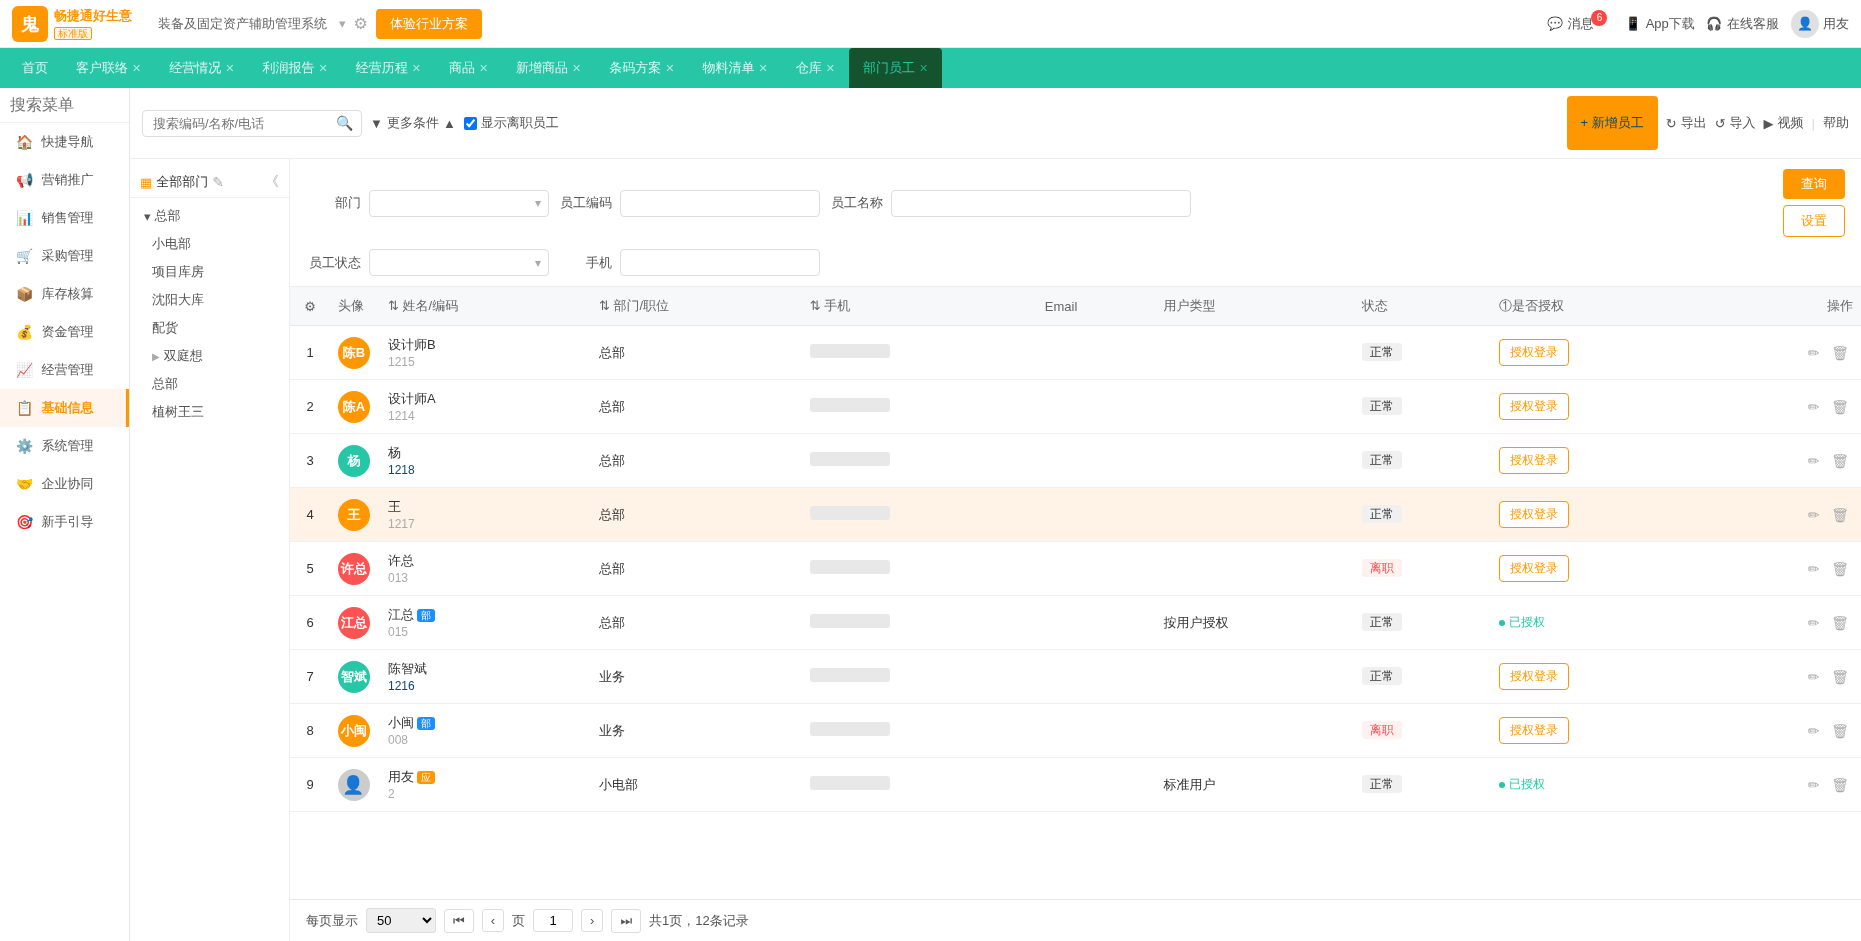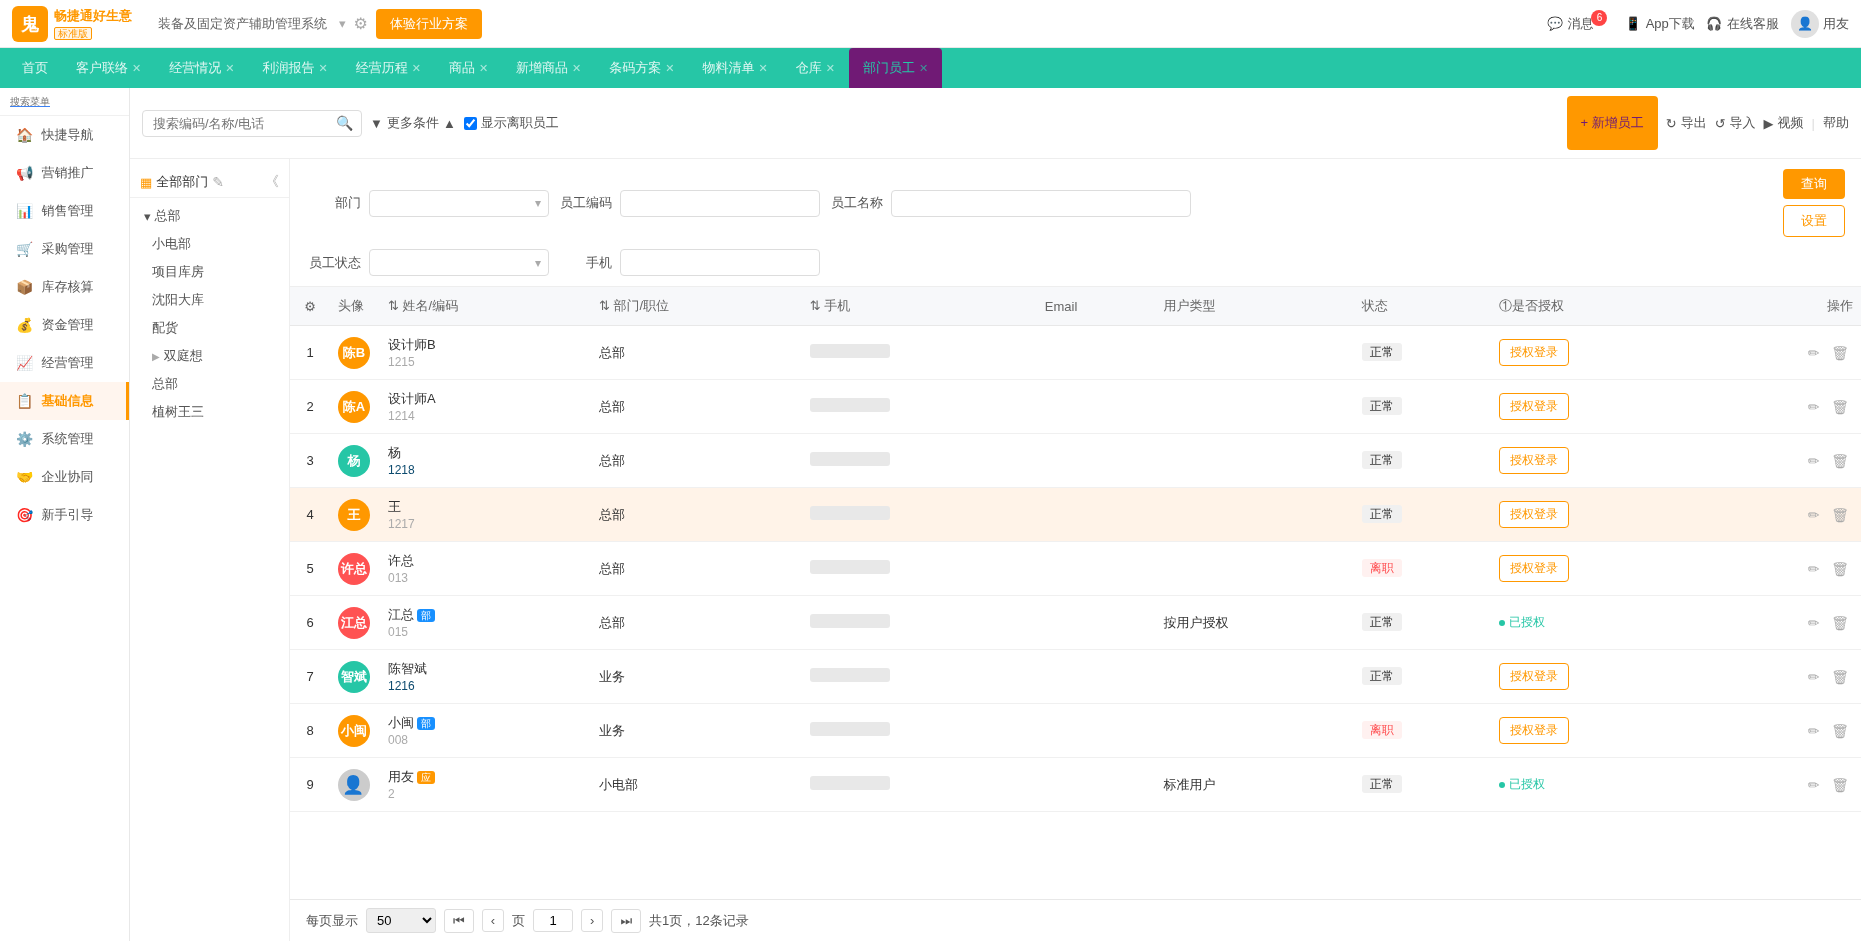--- a/index.html
+++ b/index.html
@@ -12,33 +12,33 @@
     .logo-badge { font-size: 10px; color: #ff9800; background: #fff5e6; border: 1px solid #ff9800; border-radius: 2px; padding: 0 3px; }
     .top-actions { display: flex; align-items: center; gap: 12px; margin-left: auto; }
     .top-btn { display: flex; align-items: center; gap: 4px; color: #555; cursor: pointer; font-size: 13px; }
     .trial-btn { background: #ff9800; color: #fff; border: none; border-radius: 4px; padding: 6px 14px; cursor: pointer; font-size: 13px; }
     .settings-icon { color: #888; cursor: pointer; font-size: 16px; }
     .badge { background: #f44; color: #fff; border-radius: 50%; width: 16px; height: 16px; font-size: 10px; display: flex; align-items: center; justify-content: center; position: relative; top: -6px; left: -6px; }
 
     
     .nav-tabs { background: #26c6a6; display: flex; align-items: center; height: 40px; padding: 0 8px; overflow-x: auto; }
     .nav-tab { color: rgba(255,255,255,0.85); padding: 0 14px; height: 40px; display: flex; align-items: center; gap: 4px; cursor: pointer; white-space: nowrap; font-size: 13px; }
-    .nav-tab.active { background: #701a75; color: #26c6a6; border-radius: 4px 4px 0 0; }
+    .nav-tab.active { background: #14532d; color: #26c6a6; border-radius: 4px 4px 0 0; }
     .nav-tab .close-x { font-size: 11px; opacity: 0.7; }
 
     
     .main-layout { display: flex; flex: 1; overflow: hidden; }
 
     
     .sidebar { width: 130px; background: #fff; border-right: 1px solid #e8e8e8; display: flex; flex-direction: column; overflow-y: auto; }
     .sidebar-item { padding: 10px 16px; cursor: pointer; color: #555; display: flex; align-items: center; gap: 8px; font-size: 13px; }
     .sidebar-item.active { background: #fff5ee; color: #ff9800; border-right: 3px solid #ff9800; font-weight: bold; }
     .sidebar-icon { font-size: 14px; }
     .search-bar-side { padding: 8px 10px; display: flex; align-items: center; border-bottom: 1px solid #f0f0f0; }
-    .search-bar-side input { border: none; outline: none; flex: 1; font-size: 10px; color: #3b82f6; text-decoration: underline; }
+    .search-bar-side input { border: none; outline: none; flex: 1; font-size: 16px; color: #be185d; }
 
     
     .content { flex: 1; display: flex; flex-direction: column; overflow: hidden; background: #f5f5f5; }
 
     
     .content-inner { display: flex; flex: 1; overflow: hidden; }
 
     
     .dept-tree { width: 160px; background: #fff; border-right: 1px solid #eee; padding: 8px 0; overflow-y: auto; }
     .dept-tree-header { display: flex; align-items: center; padding: 6px 10px; gap: 4px; font-size: 13px; color: #333; border-bottom: 1px solid #f0f0f0; margin-bottom: 4px; }
@@ -52,21 +52,21 @@
     .main-panel { flex: 1; display: flex; flex-direction: column; overflow: hidden; padding: 0; }
 
     
     .toolbar { background: #fff; padding: 8px 12px; display: flex; align-items: center; gap: 8px; border-bottom: 1px solid #eee; }
     .search-input { border: 1px solid #ddd; border-radius: 4px; padding: 5px 30px 5px 10px; font-size: 13px; width: 220px; outline: none; position: relative; }
     .search-wrap { position: relative; display: inline-flex; align-items: center; }
     .search-wrap .s-icon { position: absolute; right: 8px; color: #aaa; font-size: 14px; }
     .more-filter-btn { display: flex; align-items: center; gap: 4px; color: #555; cursor: pointer; font-size: 13px; border: none; background: none; }
     .checkbox-label { display: flex; align-items: center; gap: 4px; color: #555; cursor: pointer; font-size: 13px; }
     .toolbar-right { margin-left: auto; display: flex; align-items: center; gap: 8px; }
-    .add-btn { background: #ff9800; color: #701a75; border: none; border-radius: 4px; padding: 18px 14px; cursor: pointer; font-size: 13px; }
+    .add-btn { background: #ff9800; color: #0c4a6e; border: none; border-radius: 4px; padding: 18px 14px; cursor: pointer; font-size: 13px; }
     .action-btn { display: flex; align-items: center; gap: 4px; color: #555; cursor: pointer; font-size: 13px; border: none; background: none; }
 
     
     .filter-bar { background: #fff; padding: 10px 16px; border-bottom: 1px solid #eee; display: flex; flex-wrap: wrap; gap: 12px; align-items: center; }
     .filter-row { display: flex; align-items: center; gap: 8px; flex-wrap: wrap; width: 100%; }
     .filter-item { display: flex; align-items: center; gap: 8px; }
     .filter-label { color: #555; font-size: 13px; min-width: 55px; text-align: right; }
     .filter-select { border: 1px solid #ddd; border-radius: 4px; padding: 5px 24px 5px 8px; font-size: 13px; outline: none; min-width: 180px; appearance: none; background: #fff; position: relative; }
     .filter-select-wrap { position: relative; display: inline-flex; align-items: center; }
     .filter-select-wrap .arrow { position: absolute; right: 8px; color: #aaa; font-size: 12px; pointer-events: none; }

